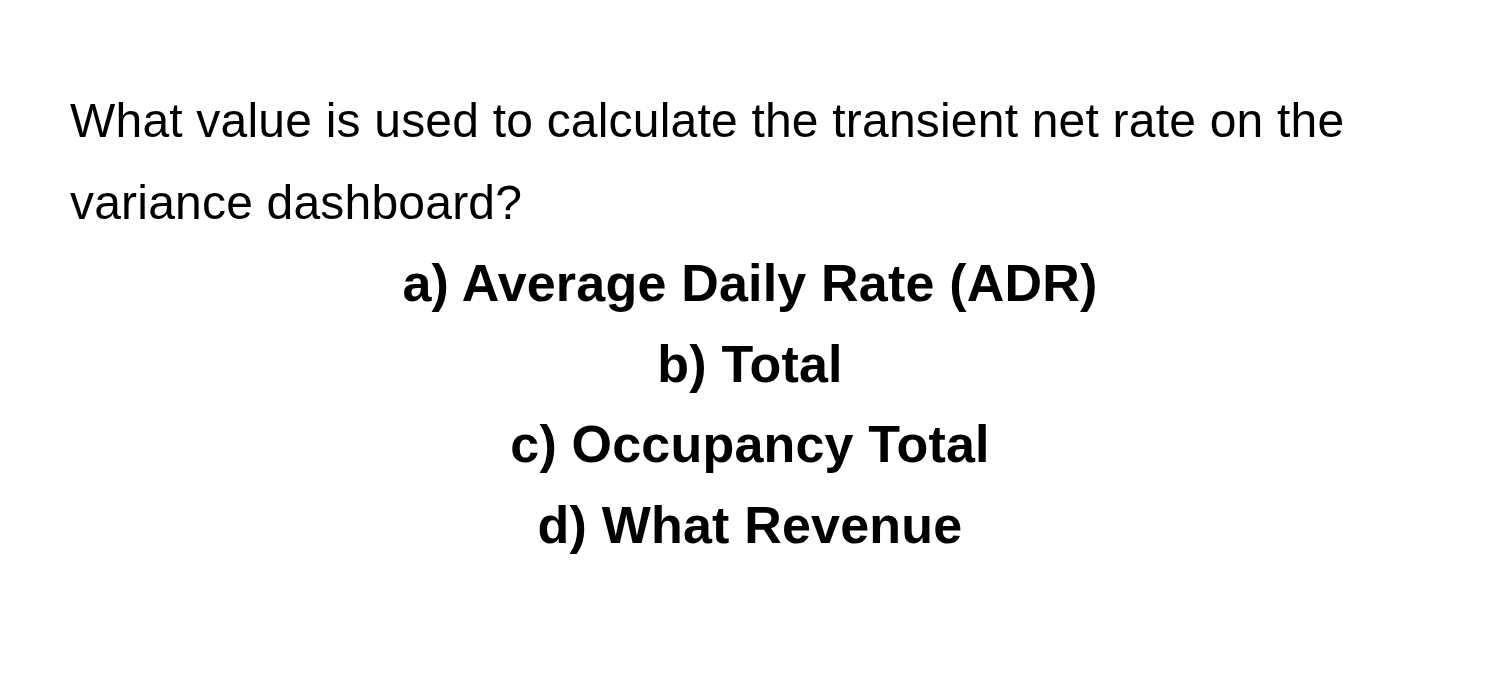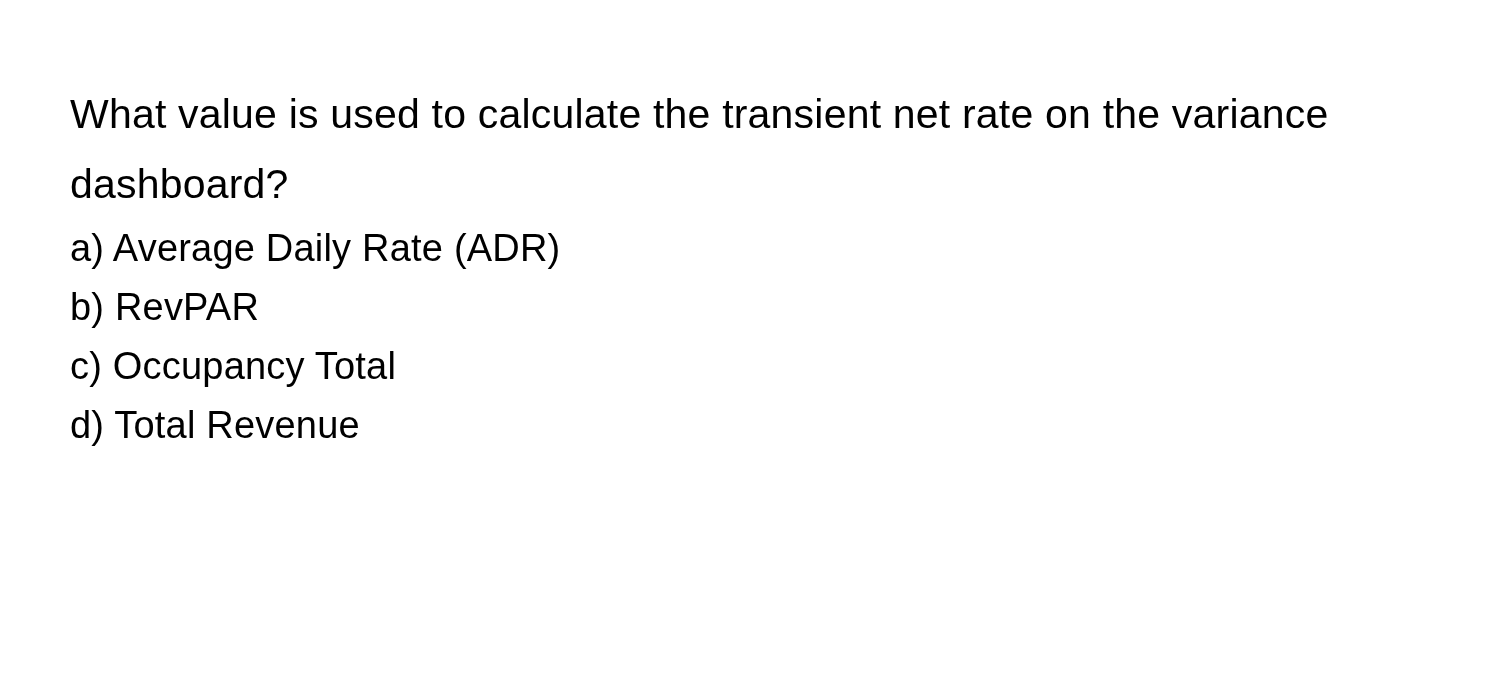--- a/index.html
+++ b/index.html
@@ -9,32 +9,33 @@
     }
     body {
       width: 1500px;
       height: 688px;
       background: #ffffff;
       font-family: -apple-system, BlinkMacSystemFont, "Segoe UI", Helvetica, Arial, sans-serif;
       color: #000000;
       padding: 80px 70px;
     }
     .question {
-      font-size: 41px;
+      font-size: 48px;
       line-height: 1.7;
       font-weight: 400;
       letter-spacing: 0.2px;
     }
     .option {
-      font-size: 38px;
+      font-size: 52px;
       line-height: 1.55;
-      font-weight: 400;
+      font-weight: 700;
       letter-spacing: 0.2px;
+      text-align: center;
     }
   </style>
 </head>
 <body>
 
 <div class="question">What value is used to calculate the transient net rate on the variance dashboard?</div>
 <div class="option">a) Average Daily Rate (ADR)</div>
-<div class="option">b) RevPAR</div>
+<div class="option">b) Total</div>
 <div class="option">c) Occupancy Total</div>
-<div class="option">d) Total Revenue</div>
+<div class="option">d) What Revenue</div>
 
 </body></html>

